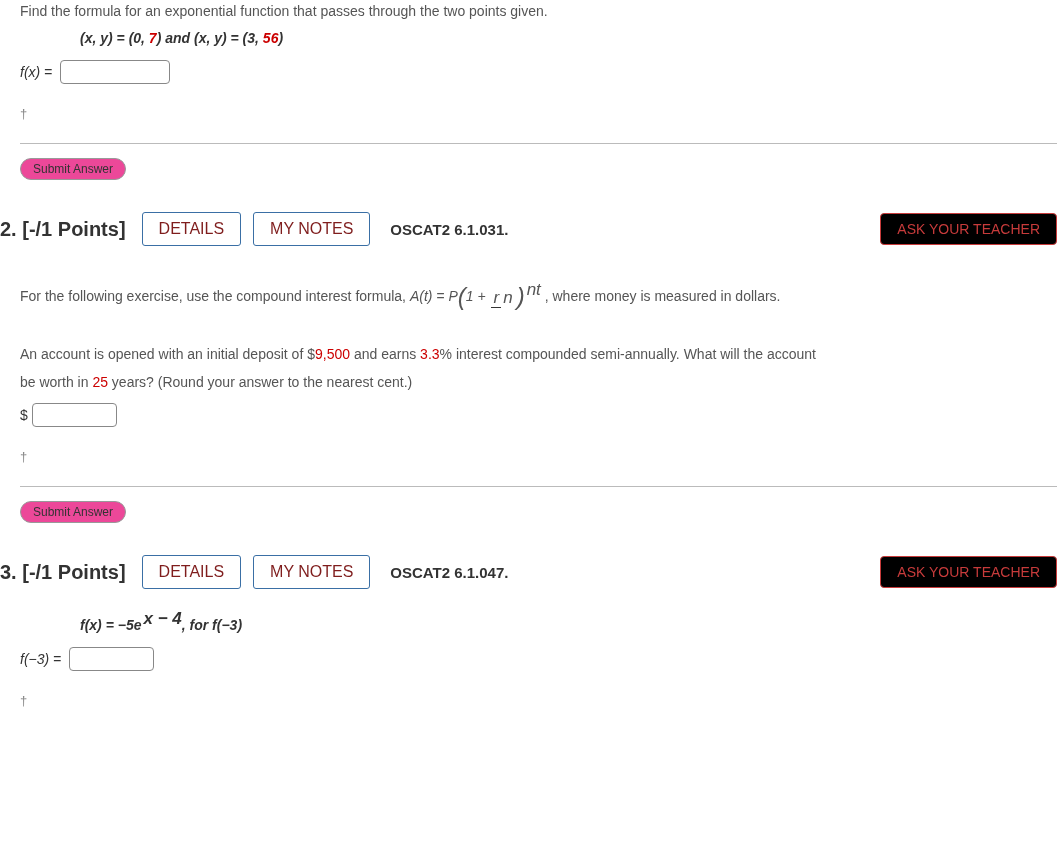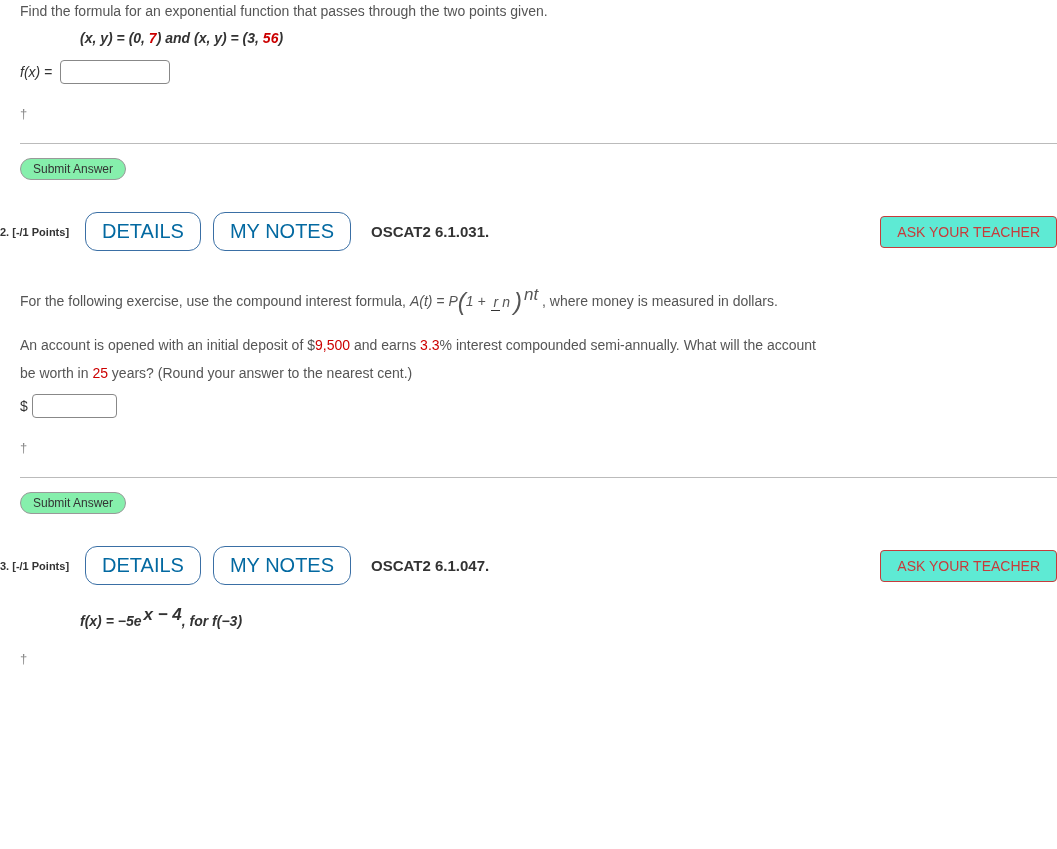--- a/index.html
+++ b/index.html
@@ -53,53 +53,53 @@
     .help-icon {
       color: #888;
       font-size: 13px;
       margin: 22px 0;
     }
     .footer-row {
       border-top: 1px solid #bbb;
       padding: 14px 0 20px 0;
     }
     .submit-btn {
-      background: #86efac;
+      background: #ec4899;
       border: 1px solid #999;
       border-radius: 11px;
       padding: 3px 12px;
       font-size: 12px;
       cursor: pointer;
       color: #333;
     }
     .question-header {
       display: flex;
       align-items: center;
       padding: 12px 0;
       gap: 12px;
     }
     .points {
       font-weight: bold;
-      font-size: 11px;
+      font-size: 20px;
       margin-right: 4px;
     }
     .hdr-btn {
       border: 1.5px solid #3a6fa5;
-      color: #0369a1;
+      color: #7f1d1d;
       background: #fff;
-      border-radius: 12px;
+      border-radius: 3px;
       padding: 7px 16px;
-      font-size: 20px;
+      font-size: 16px;
       cursor: pointer;
       font-weight: 500;
     }
     .ask-btn {
       border: 1.5px solid #c73b3b;
       color: #c73b3b;
-      background: #5eead4;
+      background: #000000;
       border-radius: 4px;
       padding: 7px 16px;
       font-size: 14px;
       cursor: pointer;
       margin-left: auto;
       font-weight: 500;
     }
     .source {
       font-weight: bold;
       font-size: 15px;
@@ -111,21 +111,21 @@
       gap: 4px;
       margin-top: 10px;
     }
     .formula {
       font-style: italic;
     }
     .frac {
       display: inline-block;
       vertical-align: middle;
       text-align: center;
-      font-size: 14px;
+      font-size: 17px;
       line-height: 1;
       margin: 0 2px;
     }
     .frac .top {
       border-bottom: 1px solid #333;
       padding: 0 2px;
     }
     .frac .bot {
       padding: 0 2px;
     }
@@ -169,21 +169,21 @@
 </div>
 
 <div class="question-body q-content">
   <div class="question-text" style="margin-top:18px;">
     <span>For the following exercise, use the compound interest formula, </span>
     <span class="formula">
       <span>A(t) = P</span><span class="paren-big">(</span><span>1 + </span><span class="frac"><span class="top">r</span><span class="bot">n</span></span><span class="paren-big">)</span><span class="sup">nt</span>
     </span><span>,  where money is measured in dollars.</span>
   </div>
 
-  <div class="question-text" style="margin-top:12px;">
+  <div class="question-text" style="margin-top:26px;">
     <span>An account is opened with an initial deposit of $</span><span class="red-num">9,500</span><span> and earns </span><span class="red-num">3.3</span><span>% interest compounded semi-annually. What will the account</span>
   </div>
   <div class="question-text">
     <span>be worth in </span><span class="red-num">25</span><span> years? (Round your answer to the nearest cent.)</span>
   </div>
   <div class="dollar-row">
     <span>$</span>
     <input type="text" class="answer-input answer-input-sm" style="">
   </div>
   <div class="help-icon">†</div>
@@ -197,14 +197,18 @@
   <button class="hdr-btn">DETAILS</button>
   <button class="hdr-btn">MY NOTES</button>
   <span class="source">OSCAT2 6.1.047.</span>
   <button class="ask-btn">ASK YOUR TEACHER</button>
 </div>
 
 <div class="question-body q-content">
   <div class="math-line">
     <span>f(x) = −5e</span><span class="sup">x − 4</span><span>,  for  f(−3)</span>
   </div>
+  <div class="fx-row">
+    <span class="fx-label">f(−3) =</span>
+    <input type="text" class="answer-input answer-input-sm" style="">
+  </div>
   <div class="help-icon" style="margin-bottom:8px;">†</div>
 </div>
 
 </body></html>

